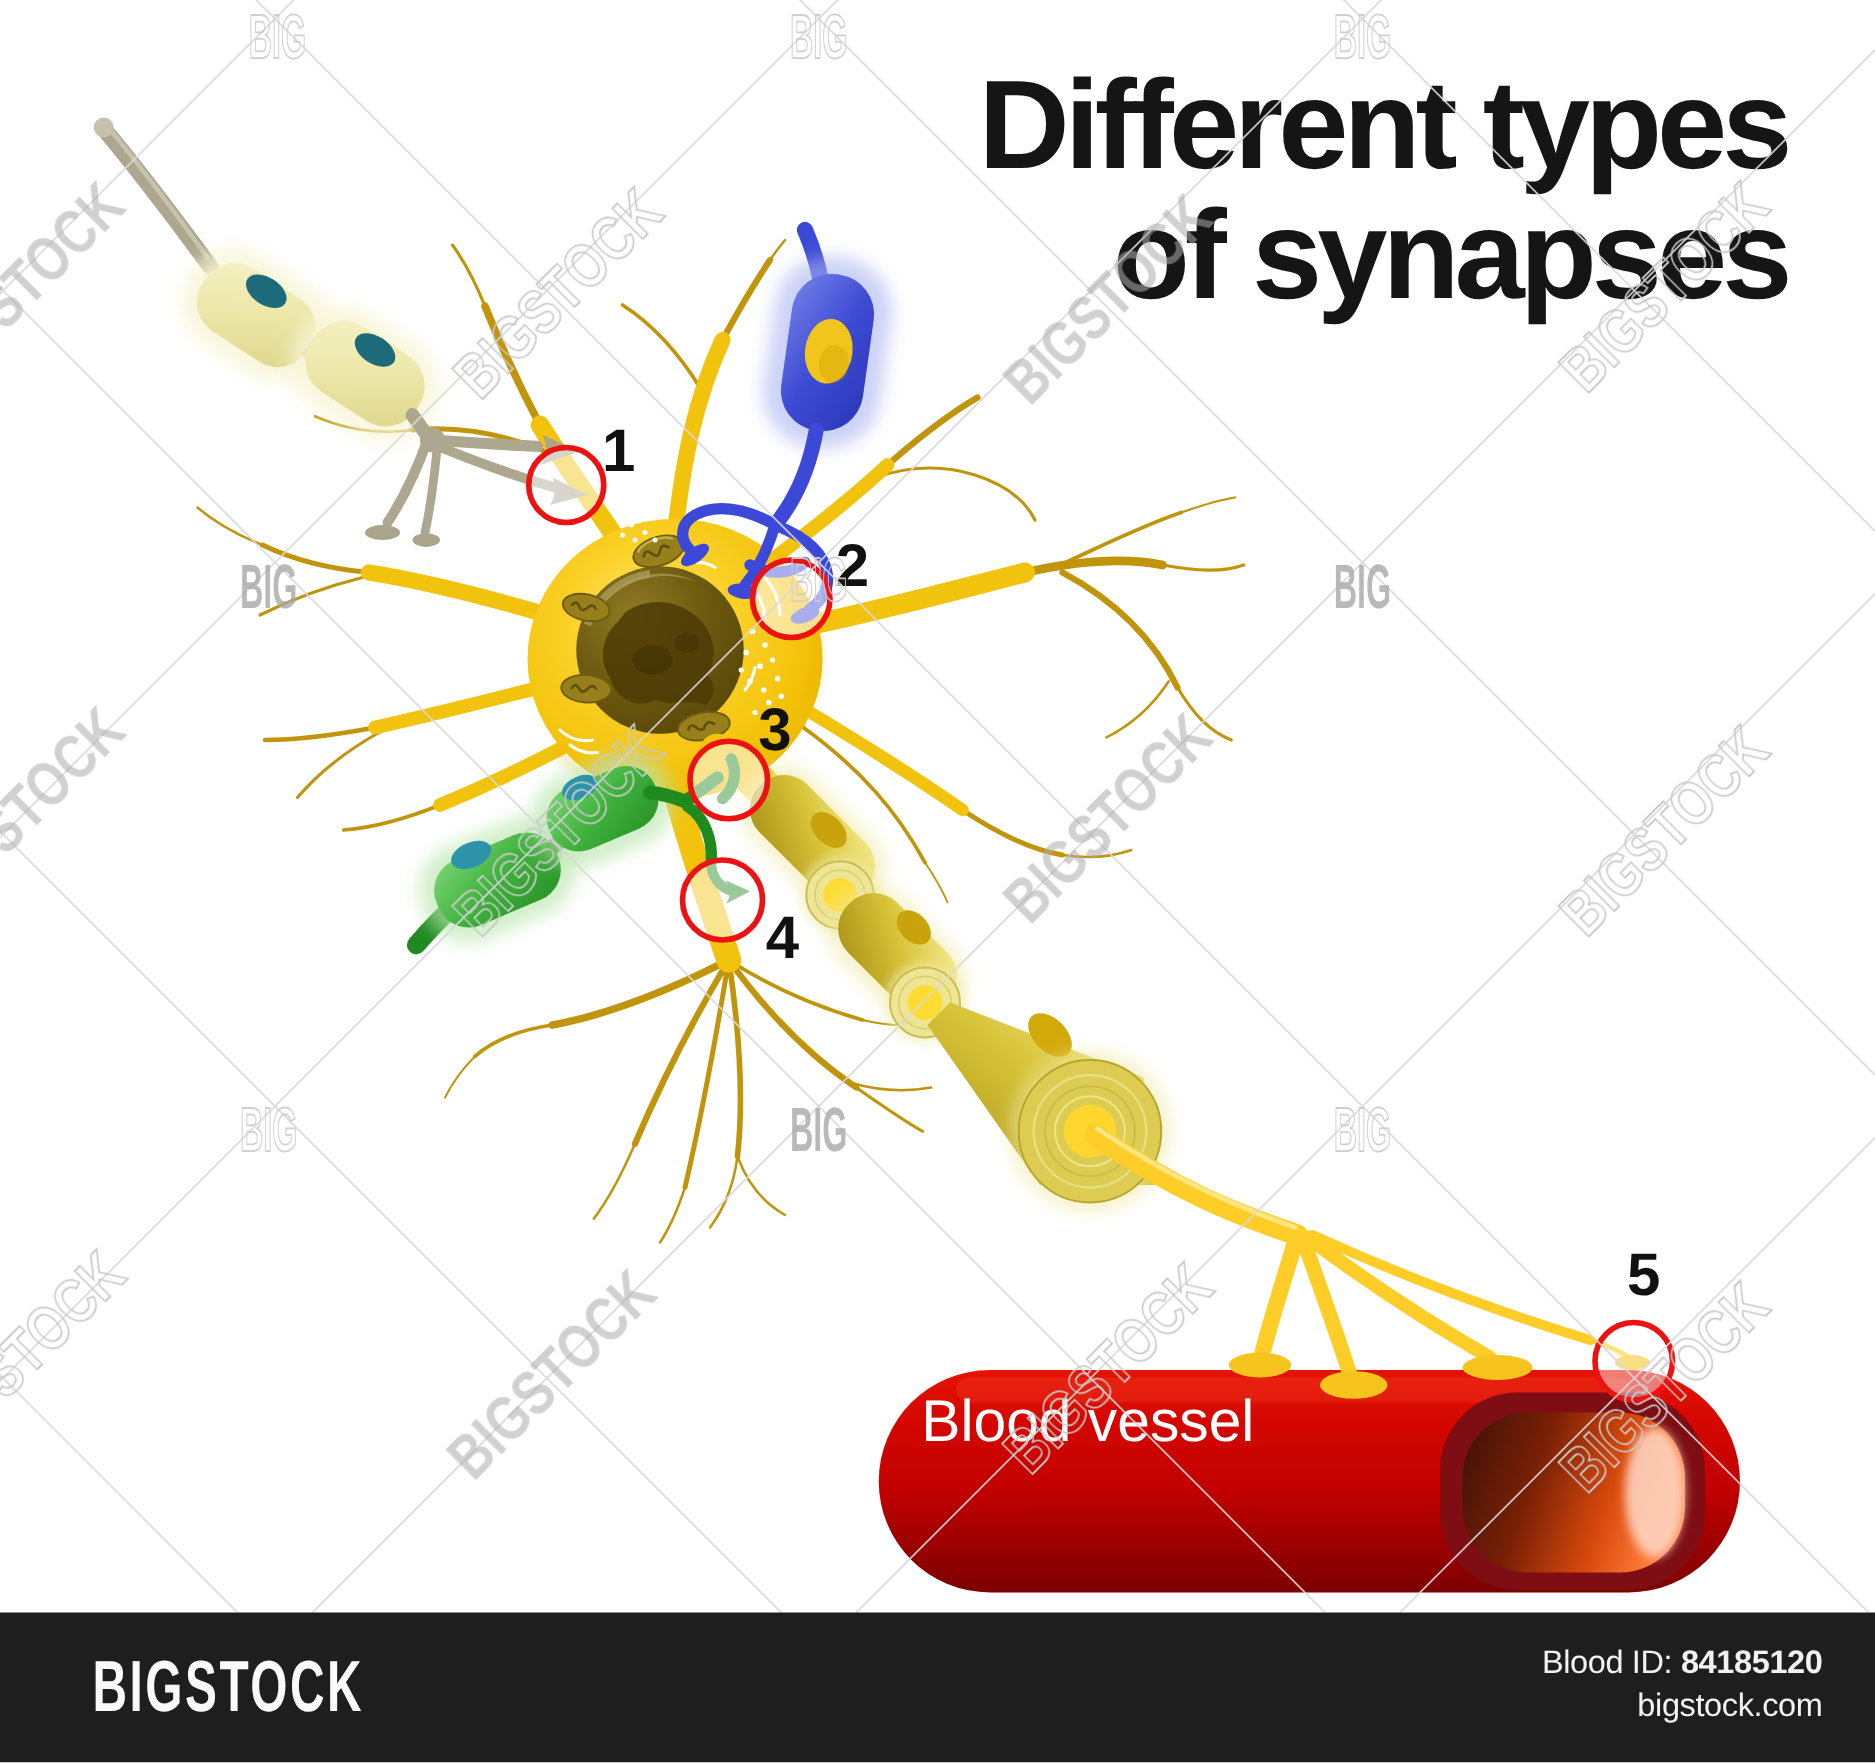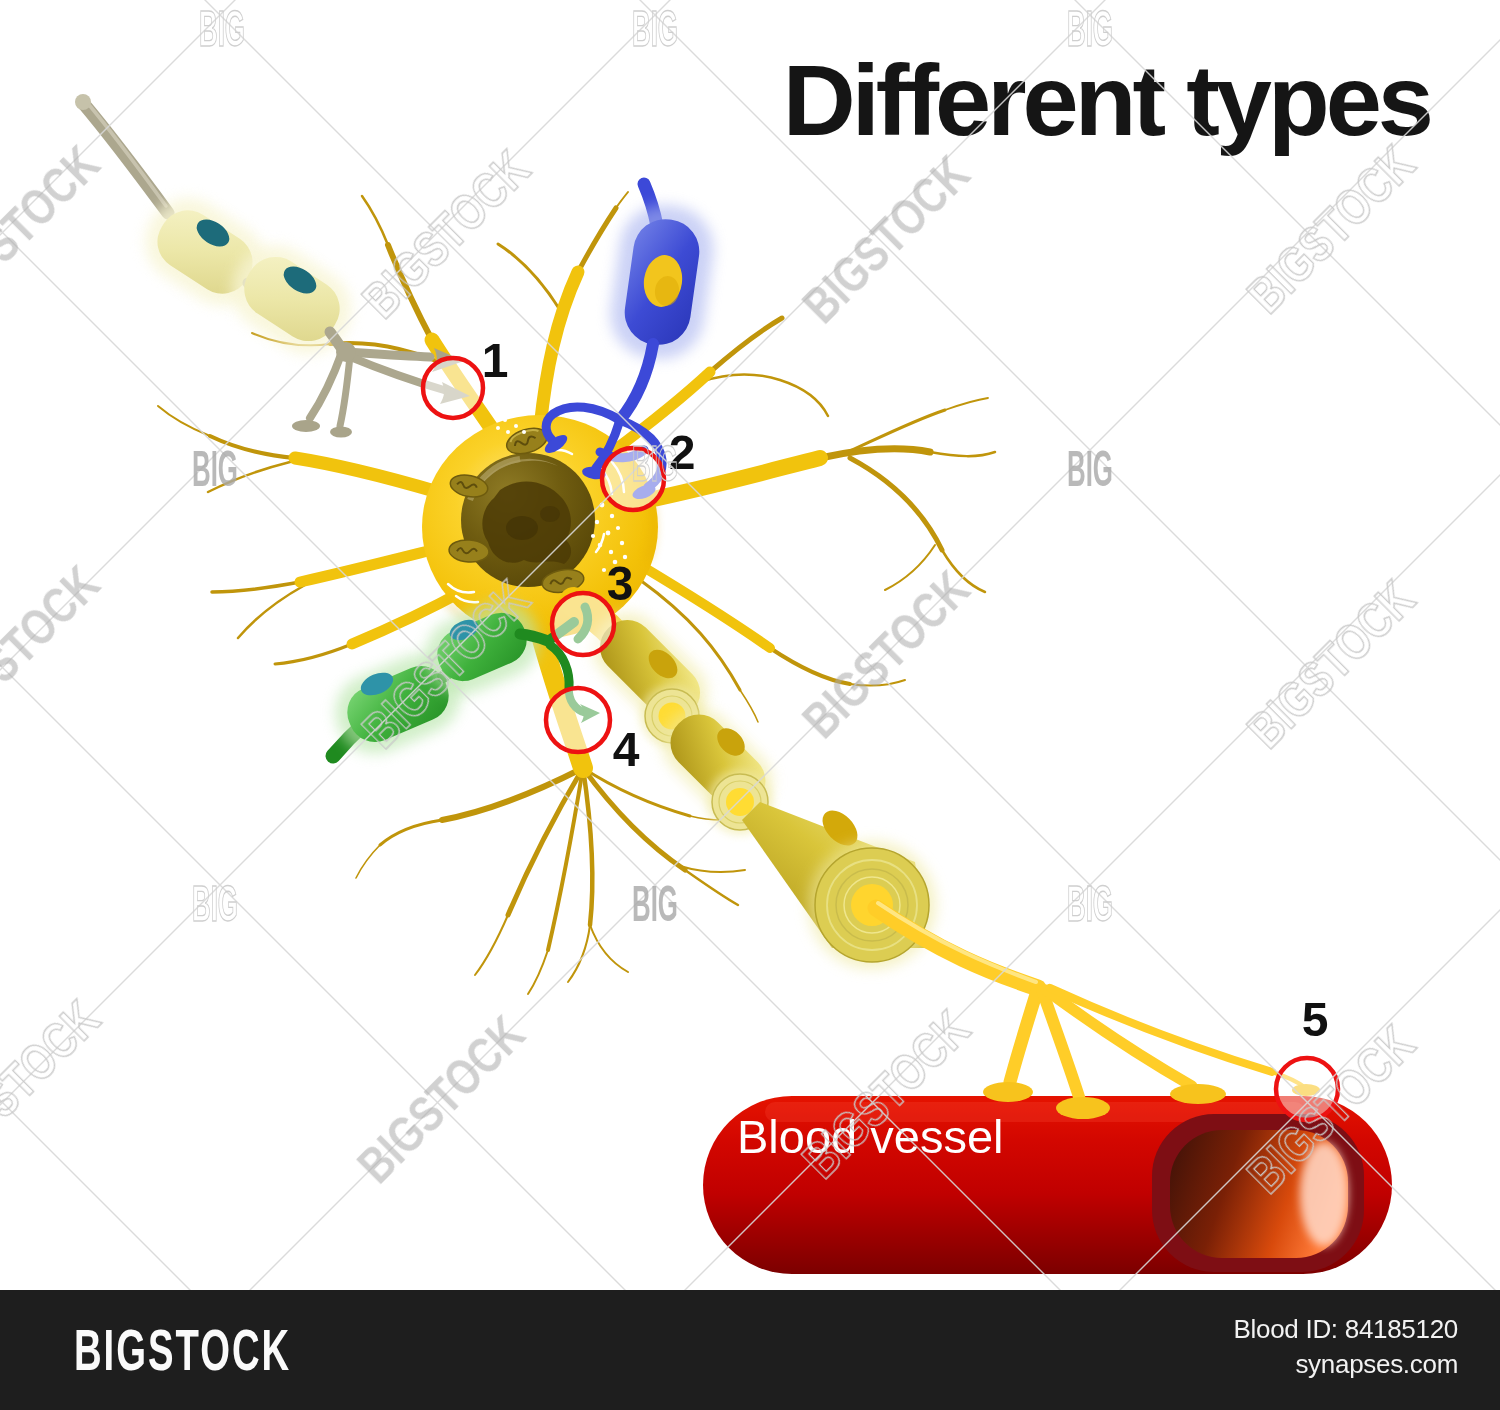--- a/index.html
+++ b/index.html
@@ -19,21 +19,21 @@
   }
   .logo{
     position:absolute;left:74px;top:26px;display:inline-block;
     font-size:58px;font-weight:bold;letter-spacing:3px;color:#fafafa;
     transform:scaleX(.66);transform-origin:left center;white-space:nowrap;
   }
   .footer-right{
     position:absolute;right:42px;top:22px;text-align:right;
     font-size:26px;line-height:35px;color:#f2f2f2;letter-spacing:-.3px;
   }
-  .footer-right b{font-weight:normal;}
+  .footer-right b{font-weight:bold;}
 </style>
 </head>
 <body>
 
 <div class="stage">
 
 <svg class="diagram-svg" width="1500" height="1290" viewBox="0 0 1500 1290">
   <defs>
     <radialGradient id="somaGrad" cx="42%" cy="38%" r="78%">
       <stop offset="0" stop-color="#FFE98C"></stop>
@@ -346,20 +346,21 @@
     <text x="495" y="377">1</text>
     <text x="682" y="469">2</text>
     <text x="620" y="600">3</text>
     <text x="626" y="766">4</text>
     <text x="1315" y="1036">5</text>
   </g>
 </svg>
 
 <div class="title">
   <div>Different types</div>
+  <div>of synapses</div>
 </div>
 
 <svg class="watermark-svg" width="1500" height="1290" viewBox="0 0 1500 1290">
   <g stroke="#D8D8D8" stroke-width="1.4" opacity=".9">
     <line x1="-1160" y1="-60" x2="240" y2="1340"></line>
     <line x1="-725" y1="-60" x2="675" y2="1340"></line>
     <line x1="-290" y1="-60" x2="1110" y2="1340"></line>
     <line x1="145" y1="-60" x2="1545" y2="1340"></line>
     <line x1="580" y1="-60" x2="1980" y2="1340"></line>
     <line x1="1015" y1="-60" x2="2415" y2="1340"></line>
@@ -406,15 +407,15 @@
     </g>
   </g>
 </svg>
 
 </div>
 
 <div class="footer">
   <span class="logo">BIGSTOCK</span>
   <div class="footer-right">
     <div><span>Blood ID:</span> <b>84185120</b></div>
-    <div>synapses.com</div>
+    <div>bigstock.com</div>
   </div>
 </div>
 
 </body></html>

